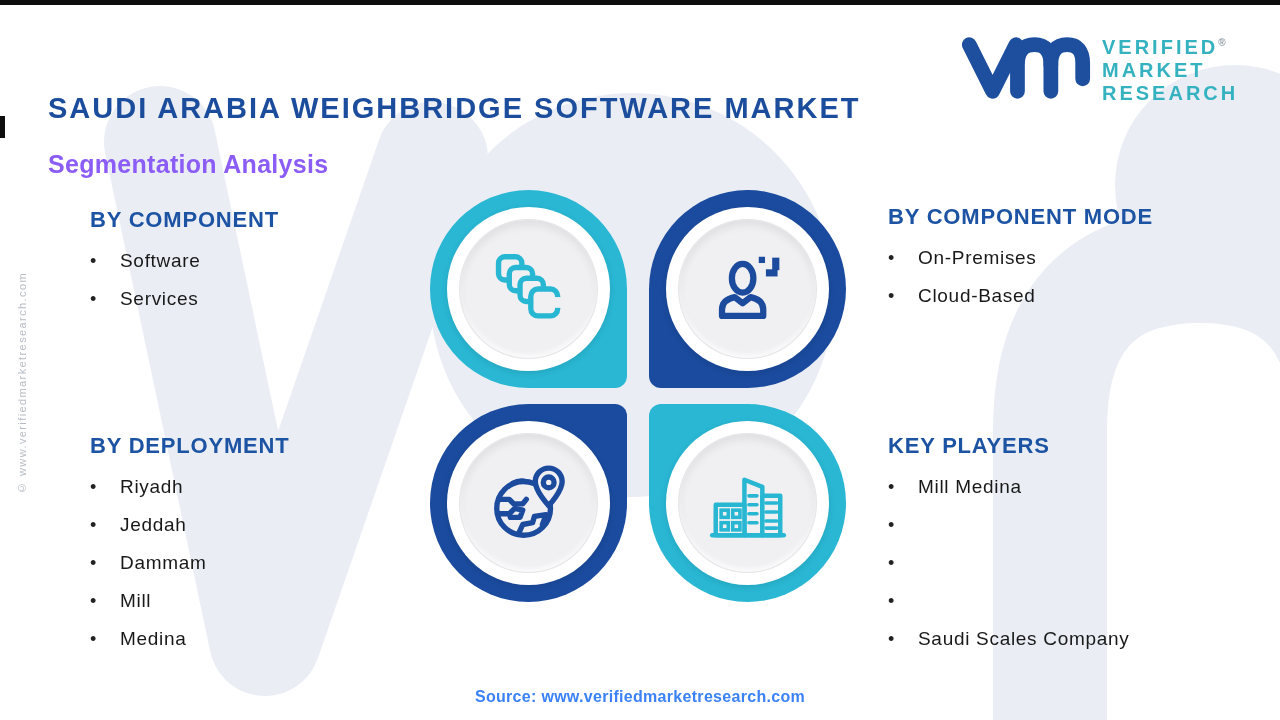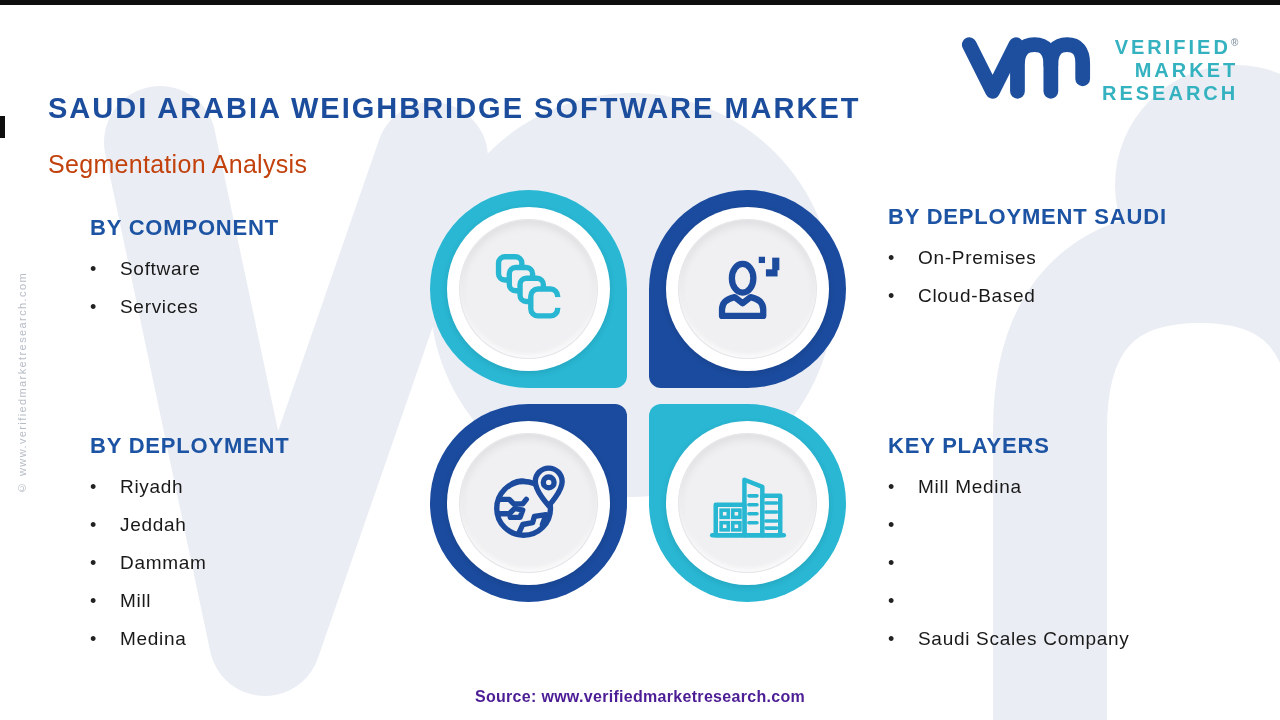--- a/index.html
+++ b/index.html
@@ -14,24 +14,24 @@
   
   .topbar{position:absolute;left:0;top:0;width:1280px;height:5px;background:#0e0e0e;z-index:4;}
   .edge-mark{position:absolute;left:0;top:116px;width:5px;height:22px;background:#0e0e0e;z-index:4;}
   
   .title{
     position:absolute;left:48px;top:53px;z-index:3;
     font-size:29px;font-weight:bold;letter-spacing:2px;color:#1c4d9c;white-space:nowrap;margin-top:39px;
   }
   .subtitle{
     position:absolute;left:48px;top:150px;z-index:3;
-    font-size:25px;font-weight:400;color:#c2410c;letter-spacing:0.3px;
-  }
-  
-  .logo{position:absolute;left:960px;top:28px;z-index:3;display:flex;align-items:center;gap:10px;text-align:right;}
+    font-size:25px;font-weight:700;color:#8b5cf6;letter-spacing:0.3px;
+  }
+  
+  .logo{position:absolute;left:960px;top:28px;z-index:3;display:flex;align-items:center;gap:10px;}
   .logo-text{display:flex;flex-direction:column;line-height:23px;}
   .logo-text span{
     font-size:20px;font-weight:bold;letter-spacing:3px;color:#35b2c0;white-space:nowrap;
   }
   .logo-text sup{font-size:10px;color:#8a9aa6;letter-spacing:0;vertical-align:super;}
   
   .petal{position:absolute;width:197px;height:198px;z-index:2;}
   .petal .ring{position:absolute;inset:0;}
   .petal-tl .ring{background:#29b7d3;border-radius:50% 50% 12px 50%;}
   .petal-tr .ring{background:#1b4b9e;border-radius:50% 50% 50% 12px;}
@@ -52,28 +52,28 @@
   .sec{position:absolute;z-index:3;}
   .sec h2{
     margin:0;font-size:22px;font-weight:bold;color:#1d53a3;letter-spacing:0.8px;white-space:nowrap;
   }
   .sec ul{list-style:none;margin:17px 0 0 0;padding:0;}
   .sec li{
     display:flex;align-items:baseline;margin-bottom:16px;
     font-size:19px;letter-spacing:0.7px;color:#191919;line-height:22px;white-space:nowrap;
   }
   .sec li .blt{width:30px;flex:0 0 30px;font-size:18px;color:#222;}
-  .sec-component{left:90px;top:207px;width:330px;margin-top:8px;}
+  .sec-component{left:90px;top:207px;width:330px;}
   .sec-deployment{left:888px;top:204px;width:380px;}
   .sec-geography{left:90px;top:433px;width:330px;}
   .sec-players{left:888px;top:433px;width:390px;}
   
   .source{
     position:absolute;left:0;top:688px;width:1280px;text-align:center;z-index:3;
-    font-size:16px;font-weight:bold;color:#4c1d95;letter-spacing:0.3px;
+    font-size:16px;font-weight:bold;color:#3b82f6;letter-spacing:0.3px;
   }
   
   .side-watermark{
     position:absolute;left:16px;top:272px;z-index:3;
     writing-mode:vertical-rl;transform:rotate(180deg);
     font-size:11px;color:#b6bcc6;letter-spacing:1.4px;
   }
 </style>
 </head>
 <body>
@@ -191,21 +191,21 @@
         <span>Software</span>
       </li>
     <li>
         <span class="blt">•</span>
         <span>Services</span>
       </li>
   </ul>
 </div>
 
 <div class="sec sec-deployment">
-  <h2>BY DEPLOYMENT SAUDI</h2>
+  <h2>BY COMPONENT MODE</h2>
   <ul>
     <li>
         <span class="blt">•</span>
         <span>On-Premises</span>
       </li>
     <li>
         <span class="blt">•</span>
         <span>Cloud-Based</span>
       </li>
   </ul>

